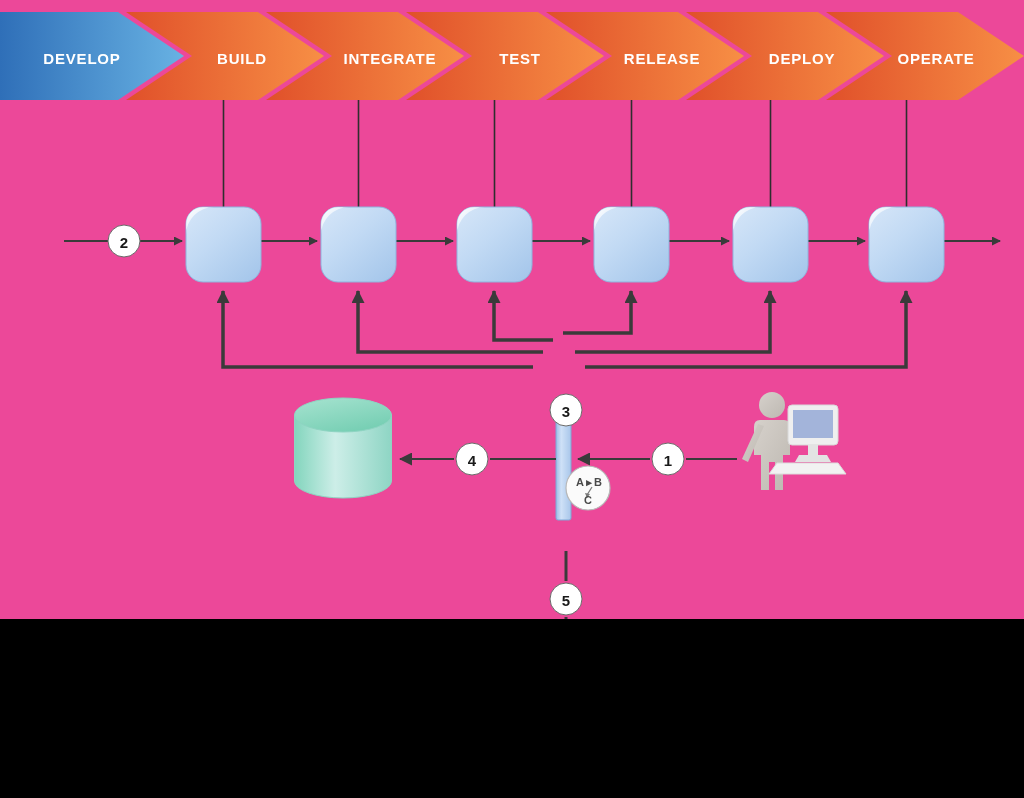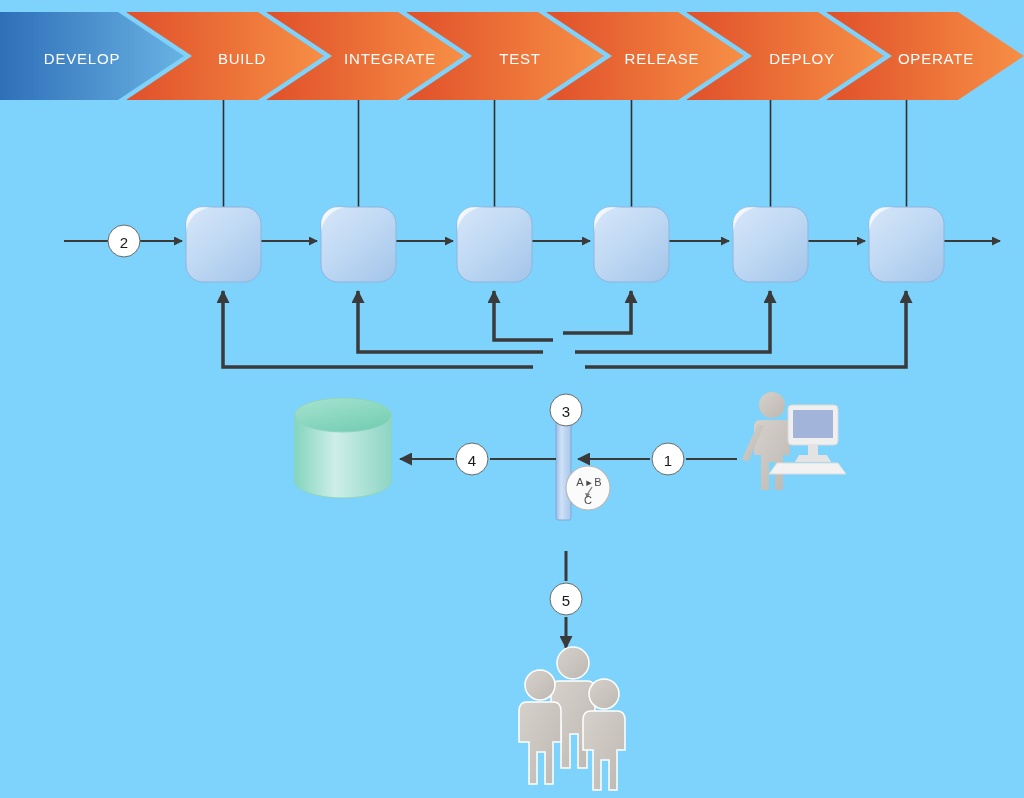--- a/index.html
+++ b/index.html
@@ -7,23 +7,24 @@
     margin: 0;
     padding: 0;
     background: #000000;
   }
   body {
     font-family: "Liberation Sans", sans-serif;
   }
   #stage {
     position: relative;
     width: 1024px;
-    height: 798px;
-    background: #7dd3fc;
+    height: 619px;
+    background: #ec4899;
     overflow: hidden;
+    font-weight: bold;
   }
   #diagram-svg {
     position: absolute;
     left: 0;
     top: 0;
     width: 1024px;
     height: 798px;
     display: block;
   }
   .chevron-label {

